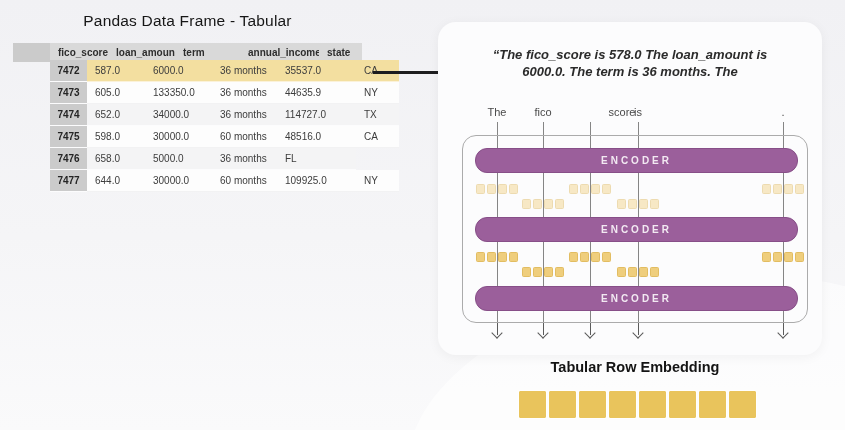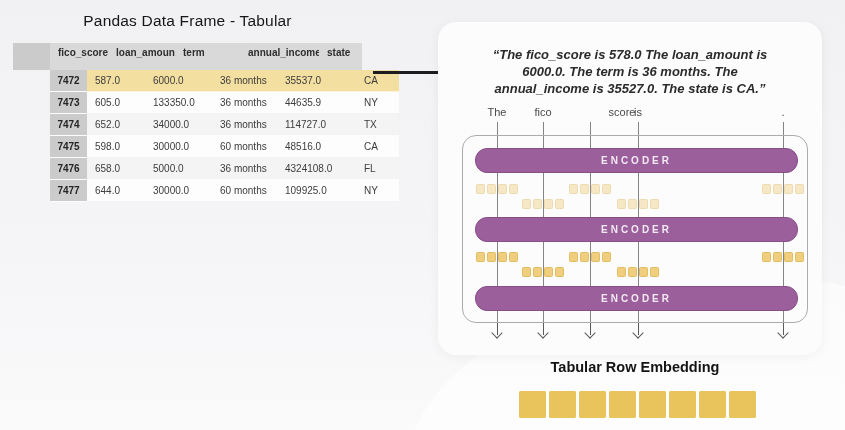--- a/index.html
+++ b/index.html
@@ -22,21 +22,21 @@
   }
   .swoosh{
     position:absolute;right:-120px;bottom:-150px;width:560px;height:300px;
     background:rgba(255,255,255,.6);border-radius:50%;transform:rotate(-10deg);
   }
   
   .df-title{position:absolute;left:13px;top:12px;width:349px;text-align:center;
     font-size:15.5px;font-weight:400;color:#161616;letter-spacing:.2px;}
   .df-table{position:absolute;left:13px;top:43px;width:349px;font-size:10px;color:#3c3c3c;}
   .grid-row{display:grid;grid-template-columns:37px 58px 67px 65px 79px 43px;}
-  .thead{height:27px;line-height:19px;}
+  .thead{height:17px;line-height:19px;}
   .thead .cell{background:var(--table-head);font-weight:700;color:#2e2e2e;padding-left:8px;}
   .thead .corner{background:var(--table-index);padding-left:0;}
   .trow{height:22px;line-height:21px;padding-left:37px;}
   .trow .idx{background:var(--table-index);font-weight:700;color:#252525;text-align:center;
     border-bottom:1px solid #fcfcfd;}
   .trow .cell{background:#fdfdfd;padding-left:8px;border-bottom:1px solid #f2f2f3;}
   .trow.alt .cell{background:#f4f4f5;border-bottom:1px solid #fcfcfd;}
   .trow.hl .cell{background:var(--row-highlight);border-bottom:1px solid #fbf2d9;}
   
   .conn-line{position:absolute;left:373px;top:71px;width:76px;height:3px;background:#1d1d1f;}
@@ -129,40 +129,38 @@
       <div class="cell">30000.0</div>
       <div class="cell">60 months</div>
       <div class="cell">48516.0</div>
       <div class="cell">CA</div>
     </div>
     <div class="grid-row trow alt">
       <div class="idx">7476</div>
       <div class="cell">658.0</div>
       <div class="cell">5000.0</div>
       <div class="cell">36 months</div>
-      <div class="cell">4324108.0</div>
       <div class="cell">FL</div>
     </div>
     <div class="grid-row trow">
       <div class="idx">7477</div>
       <div class="cell">644.0</div>
       <div class="cell">30000.0</div>
       <div class="cell">60 months</div>
       <div class="cell">109925.0</div>
       <div class="cell">NY</div>
     </div>
   </div>
 
   <div class="conn-line"></div>
   <div class="conn-head"></div>
 
   <div class="card"></div>
   <div class="gp-line gp-l0">“The fico_score is 578.0 The loan_amount is</div>
   <div class="gp-line gp-l1">6000.0. The term is 36 months. The</div>
-  <div class="gp-line gp-l2">annual_income is 35527.0. The state is CA.”</div>
 
   <div class="token tk0">The</div>
   <div class="token tk1">fico</div>
   <div class="token tk2">score</div>
   <div class="token tk3">is</div>
   <div class="token tk4">.</div>
 
   <div class="vline vl0"></div>
   <div class="vline vl1"></div>
   <div class="vline vl2"></div>

